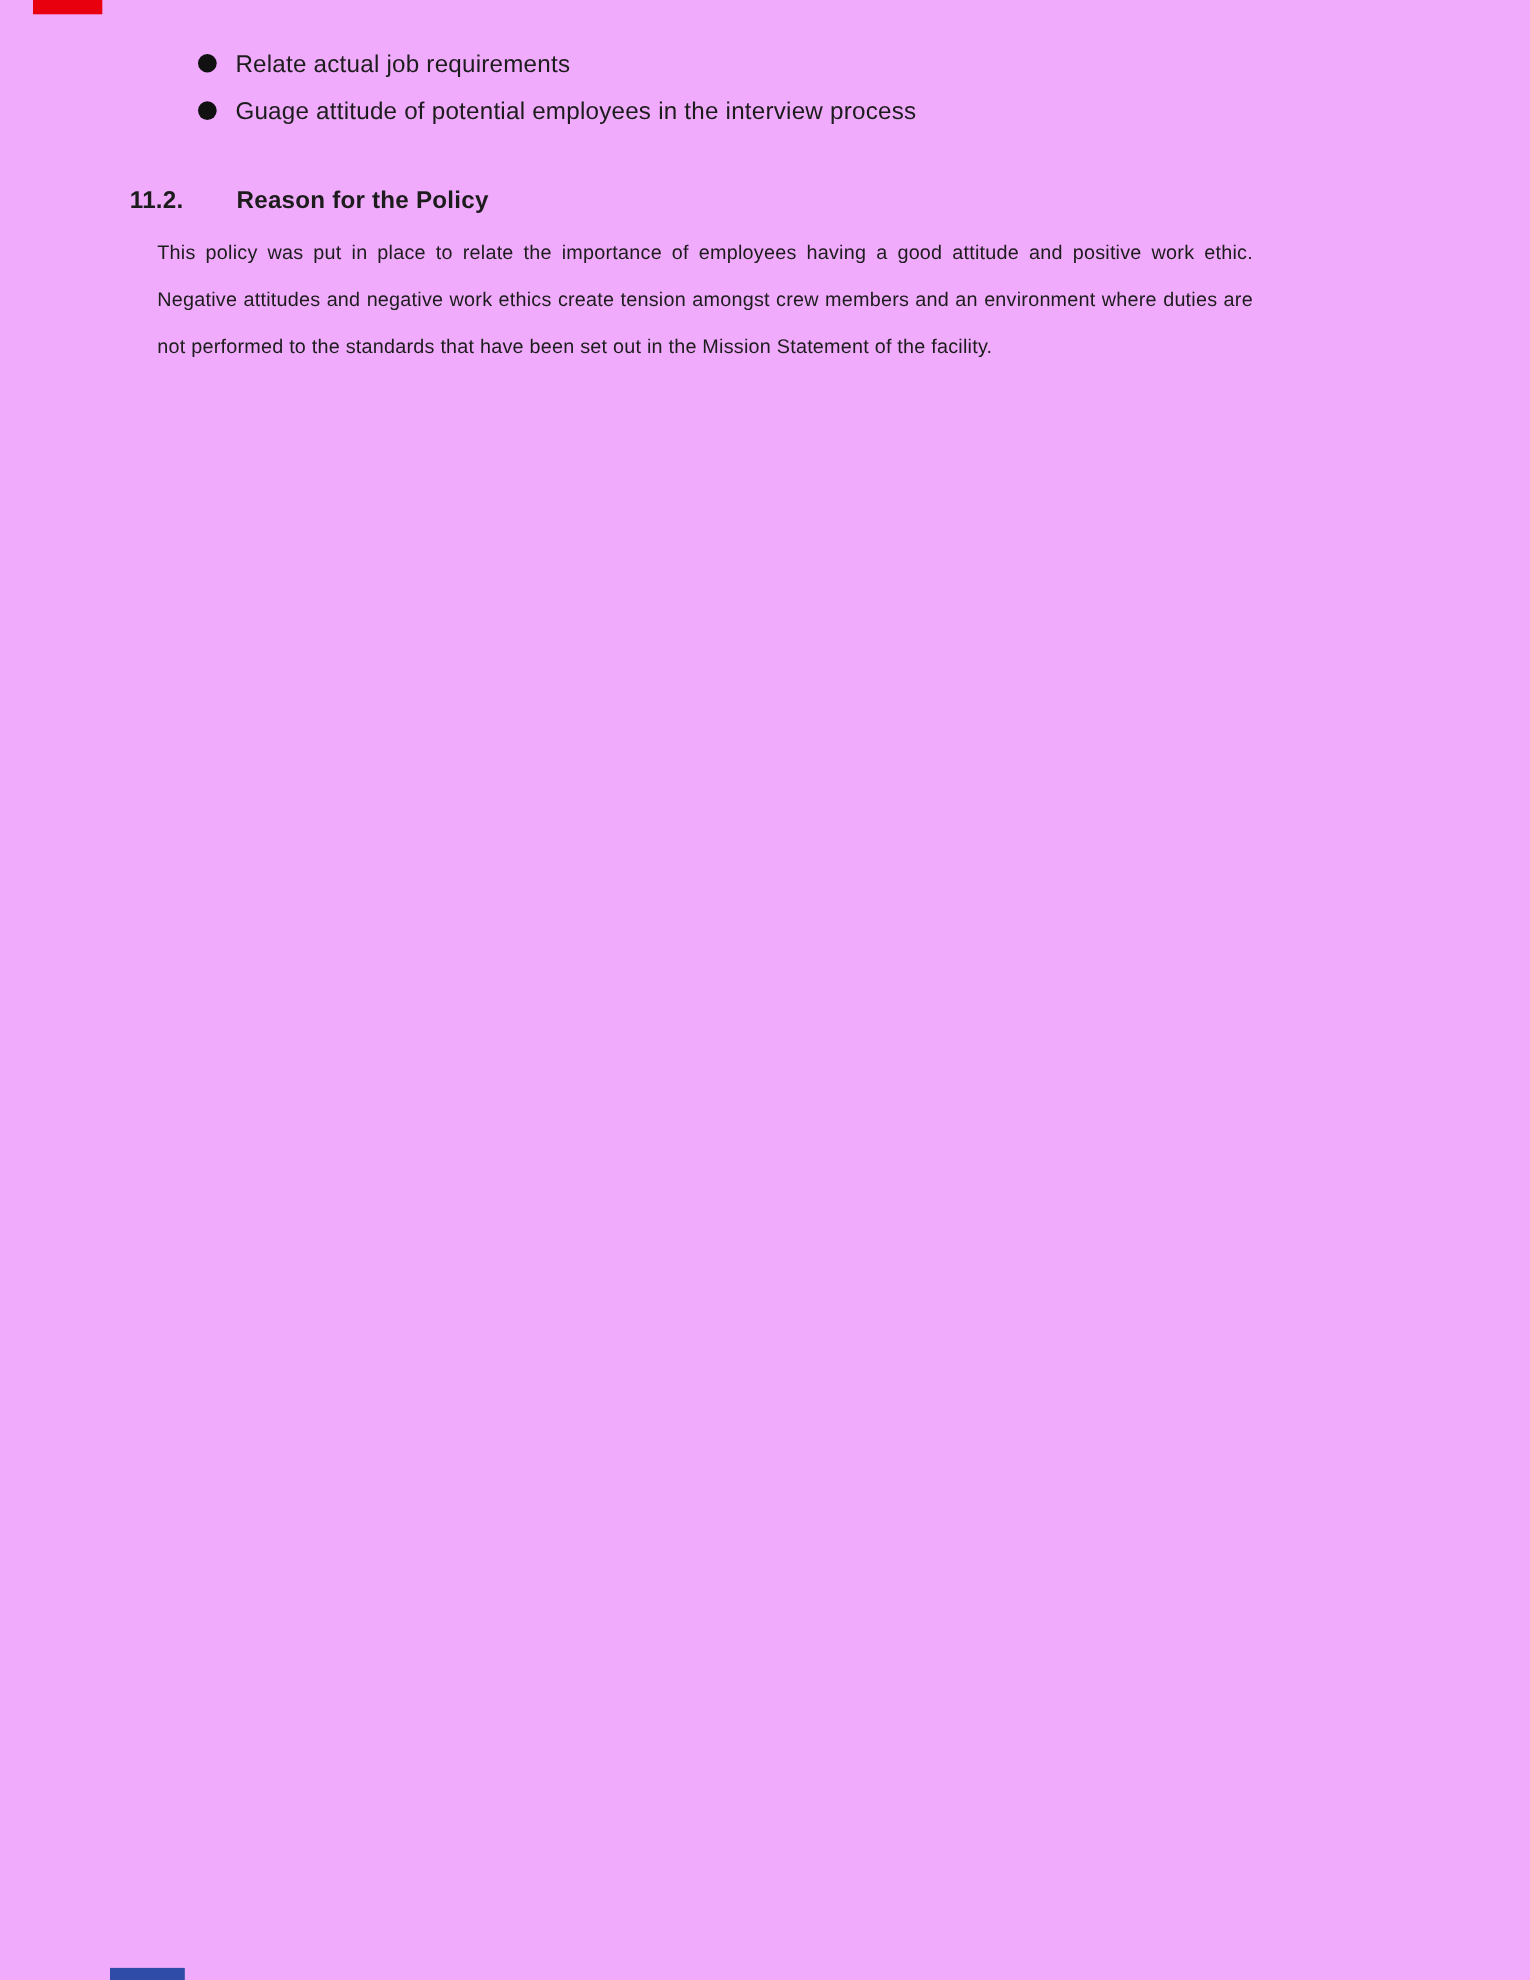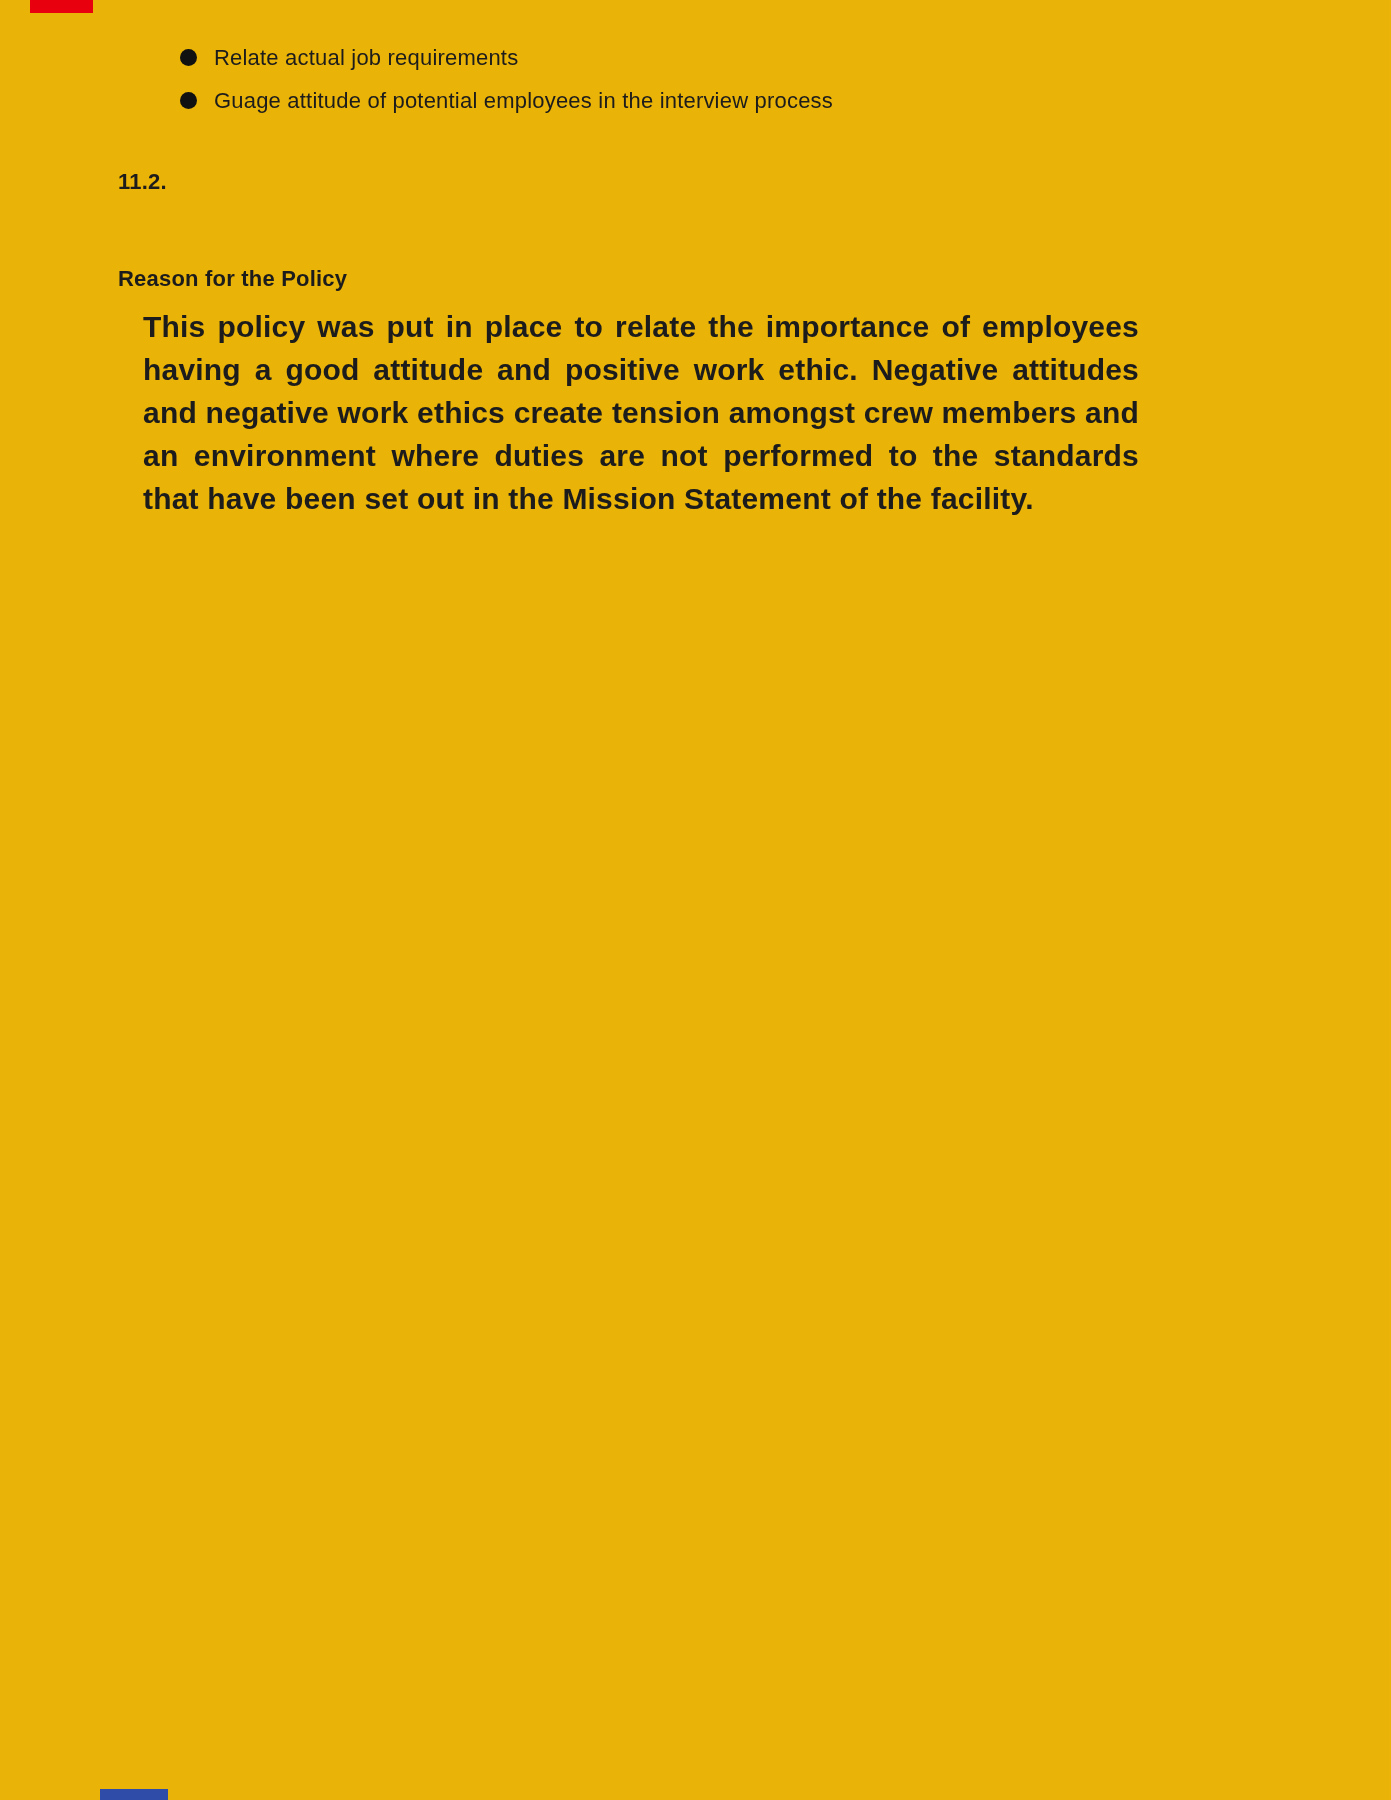--- a/index.html
+++ b/index.html
@@ -4,21 +4,21 @@
 <style>
   html, body {
     margin: 0;
     padding: 0;
     background: #ffffff;
   }
   .page {
     position: relative;
     width: 1391px;
     height: 1800px;
-    background: #eab308;
+    background: #f0abfc;
     font-family: "Liberation Sans", sans-serif;
     color: #1c1c1c;
     overflow: hidden;
   }
   .artifact {
     position: absolute;
   }
   .artifact.top {
     left: 30px;
     top: 0;
@@ -50,33 +50,31 @@
     border-radius: 50%;
     background: #111111;
     margin-right: 17px;
   }
   .section-heading {
     display: flex;
     margin: 47px 0 0 118px;
     font-size: 22px;
     font-weight: bold;
     letter-spacing: 0.2px;
-    flex-direction: column;
   }
   .section-number {
     flex: 0 0 97px;
   }
   .body-paragraph {
     margin: 13px 0 0 143px;
     width: 996px;
-    font-size: 30px;
+    font-size: 18px;
     line-height: 43px;
     letter-spacing: 0.2px;
     text-align: justify;
-    font-weight: bold;
   }
 </style>
 </head>
 <body>
 
 <div class="page">
 
   <div class="artifact top" style="background: rgb(232, 0, 14);"></div>
 
   <ul class="bullet-list">

